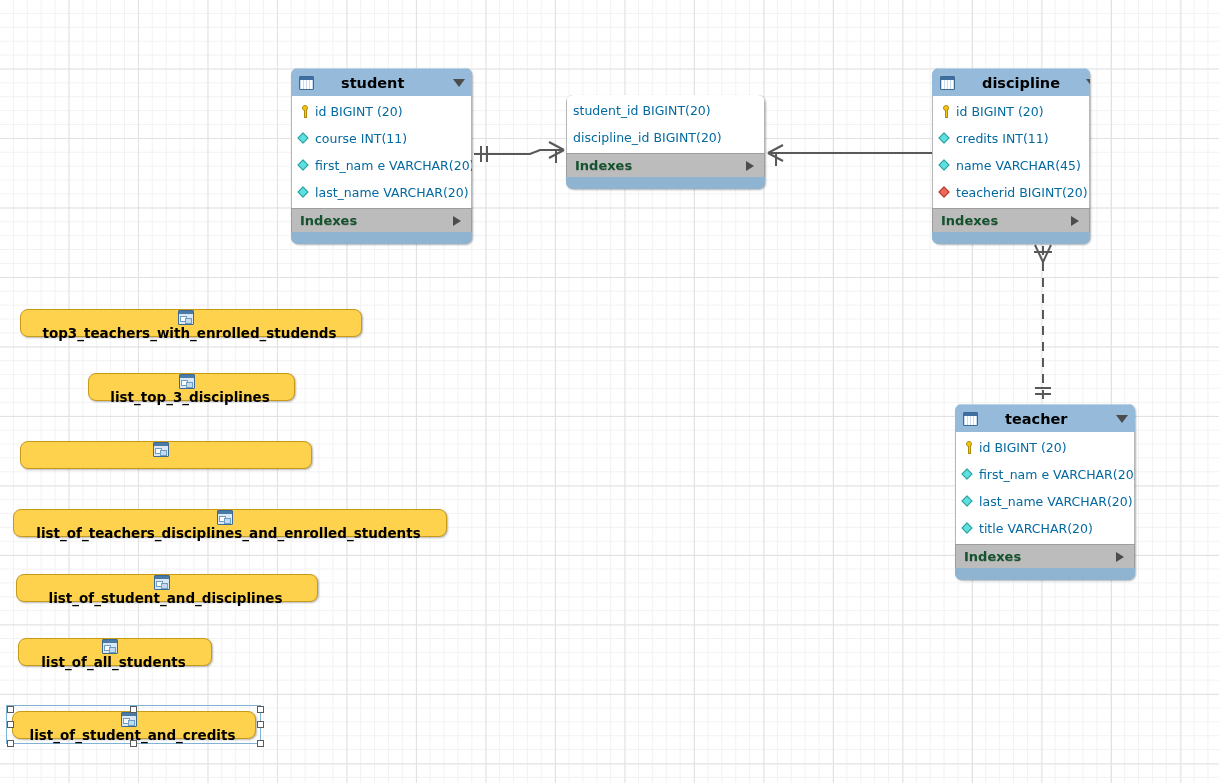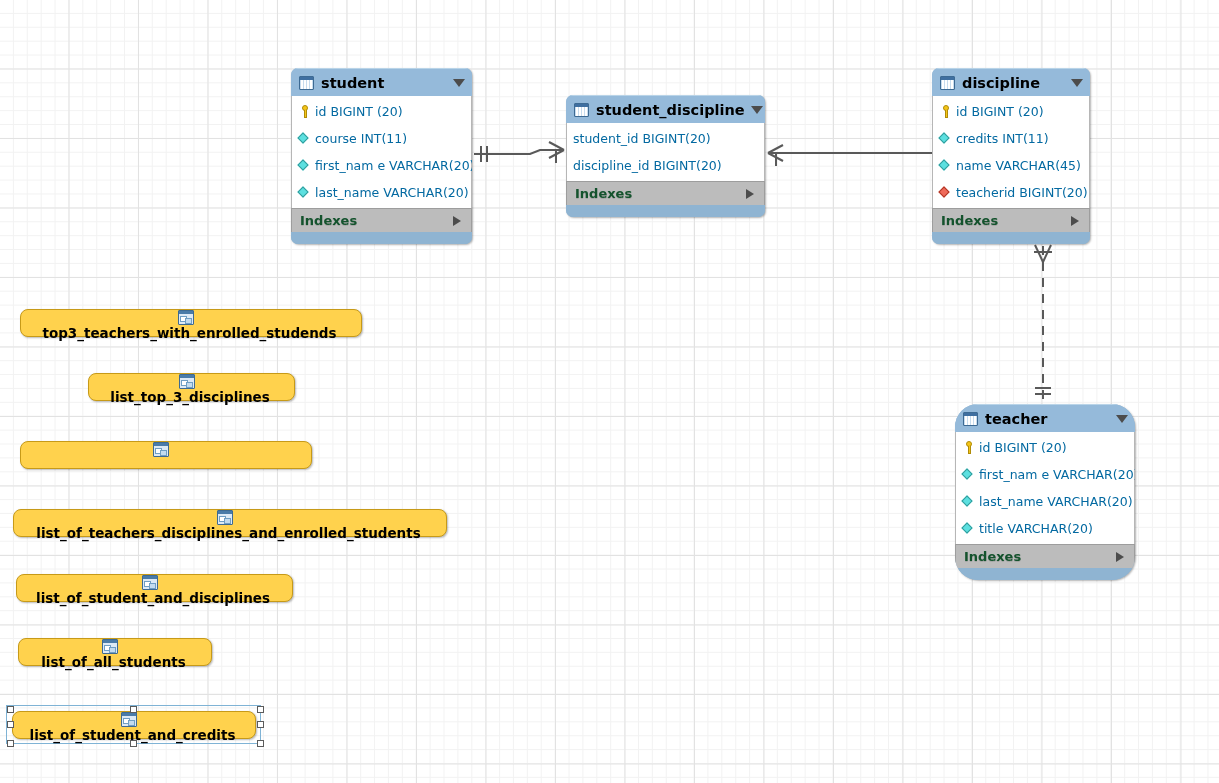--- a/index.html
+++ b/index.html
@@ -37,20 +37,21 @@
     box-sizing: border-box;
   }
   .tbl-header {
     height: 28px;
     background: #95bada;
     display: flex;
     align-items: center;
     padding: 0 7px 0 8px;
     box-sizing: border-box;
     border-top: 1px solid #b9d4e8;
+    gap: 20px;
   }
   .tbl-icon {
     width: 15px;
     height: 14px;
     flex: 0 0 auto;
     margin-right: 7px;
     border: 1px solid #3d6a93;
     border-radius: 1px;
     background:
       linear-gradient(to bottom, #3f6fa0 0px, #3f6fa0 3px, #ffffff 3px, #ffffff 100%);
@@ -328,25 +329,20 @@
             <span class="col-text">last_name VARCHAR(20)</span>
           </div>
         </div>
         <div class="tbl-indexes">
           <span class="idx-label">Indexes</span>
           <span class="idx-caret"></span>
         </div>
         <div class="tbl-foot"></div>
       </div>
       <div class="table-fig" style="left: 566px; top: 95px; width: 199px;">
-        <div class="tbl-header">
-          <span class="tbl-icon"></span>
-          <span class="tbl-title">student_discipline</span>
-          <span class="tbl-caret"></span>
-        </div>
         <div class="tbl-body">
           <div class="col-row">
             <span class="col-icon none"></span>
             <span class="col-text">student_id BIGINT(20)</span>
           </div>
           <div class="col-row">
             <span class="col-icon none"></span>
             <span class="col-text">discipline_id BIGINT(20)</span>
           </div>
         </div>
@@ -379,21 +375,21 @@
             <span class="col-icon fk"></span>
             <span class="col-text">teacherid BIGINT(20)</span>
           </div>
         </div>
         <div class="tbl-indexes">
           <span class="idx-label">Indexes</span>
           <span class="idx-caret"></span>
         </div>
         <div class="tbl-foot"></div>
       </div>
-      <div class="table-fig" style="left: 955px; top: 404px; width: 180px; border-radius: 23px;">
+      <div class="table-fig" style="left: 955px; top: 404px; width: 180px;">
         <div class="tbl-header">
           <span class="tbl-icon"></span>
           <span class="tbl-title">teacher</span>
           <span class="tbl-caret"></span>
         </div>
         <div class="tbl-body">
           <div class="col-row">
             <span class="col-icon pk"></span>
             <span class="col-text">id BIGINT (20)</span>
           </div>
@@ -427,21 +423,21 @@
         <span class="view-icon"></span>
         <span class="view-label">list_top_3_disciplines</span>
       </div>
       <div class="view-fig" style="width: 292px; left: 20px; top: 441px;">
         <span class="view-icon"></span>
       </div>
       <div class="view-fig" style="width: 434px; left: 13px; top: 509px;">
         <span class="view-icon"></span>
         <span class="view-label">list_of_teachers_disciplines_and_enrolled_students</span>
       </div>
-      <div class="view-fig" style="width: 277px; left: 16px; top: 574px;">
+      <div class="view-fig" style="width: 302px; left: 16px; top: 574px;">
         <span class="view-icon"></span>
         <span class="view-label">list_of_student_and_disciplines</span>
       </div>
       <div class="view-fig" style="width: 194px; left: 18px; top: 638px;">
         <span class="view-icon"></span>
         <span class="view-label">list_of_all_students</span>
       </div>
       <div class="sel-wrap" style="left: 6px; top: 705px; width: 255px; height: 39px;">
         <div class="view-fig" style="width: 244px;">
           <span class="view-icon"></span>

